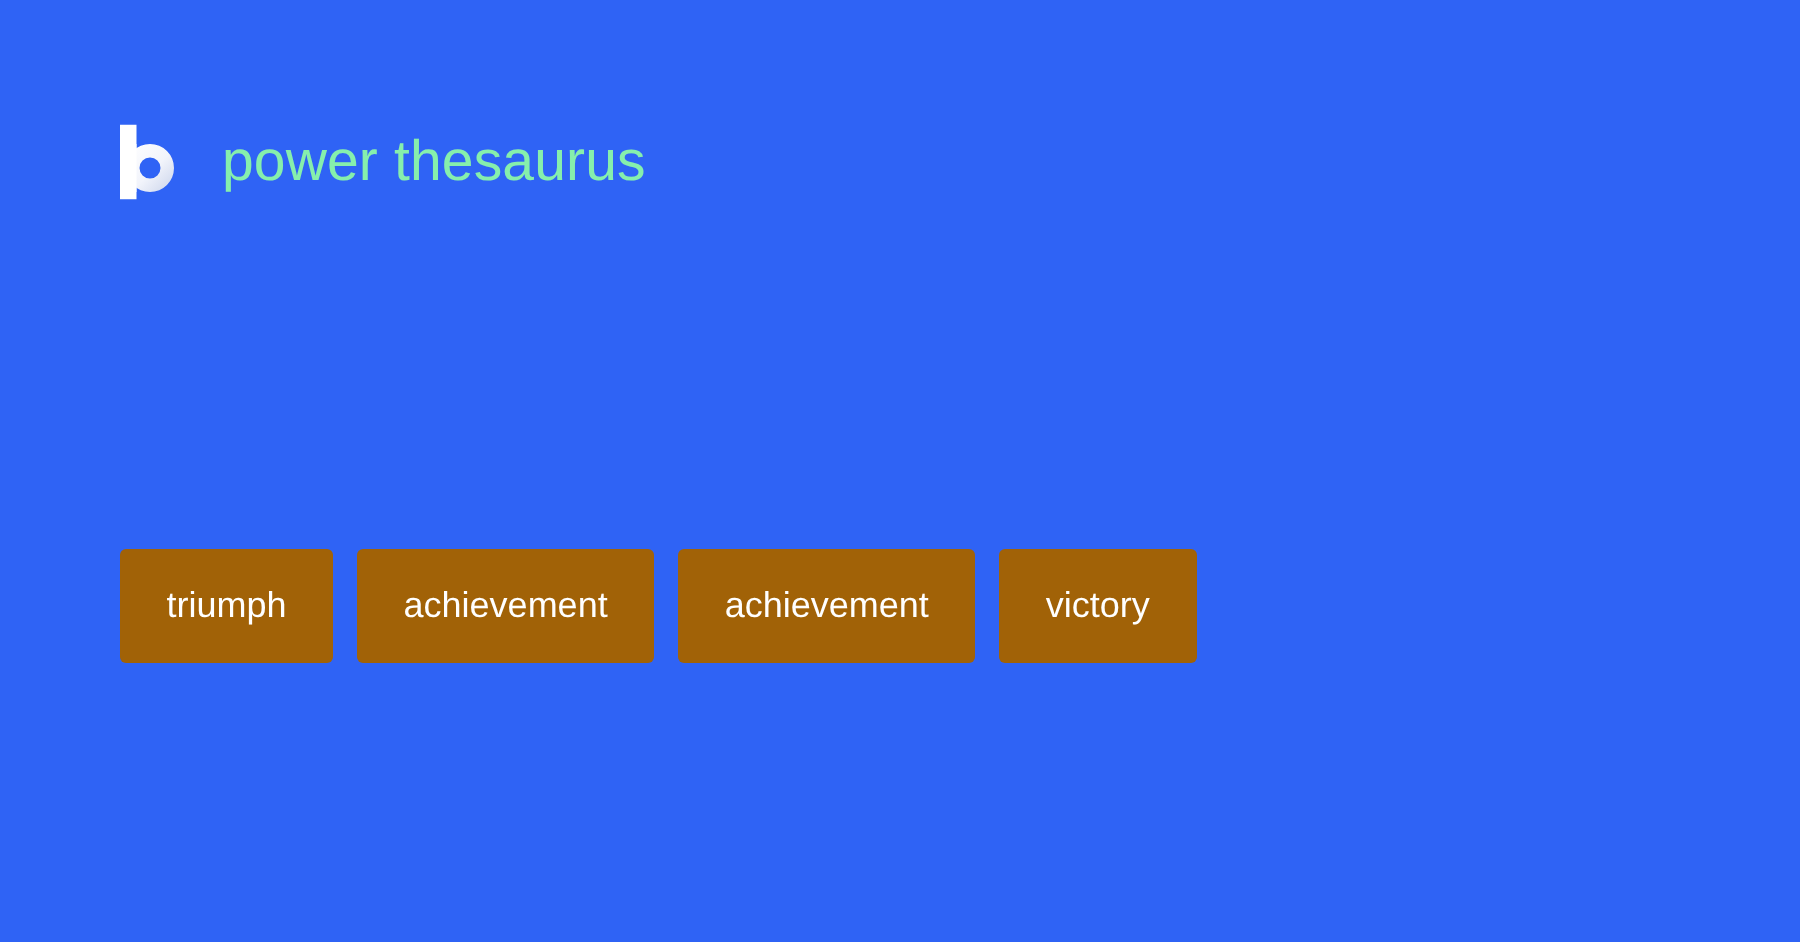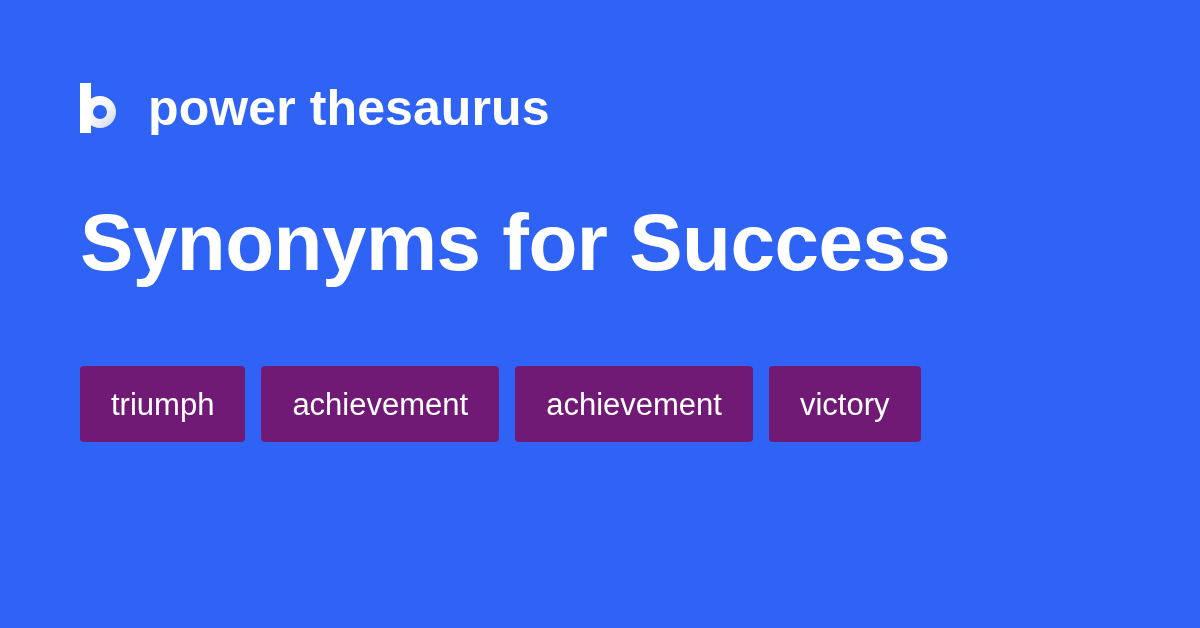--- a/index.html
+++ b/index.html
@@ -36,24 +36,24 @@
 
   .brand-logo {
     width: 44px;
     height: 50px;
     display: block;
     flex: 0 0 auto;
   }
 
   .brand-name {
     font-family: "Liberation Sans", sans-serif;
-    font-size: 50px;
-    font-weight: 700;
+    font-size: 38px;
+    font-weight: 400;
     line-height: 1;
-    color: #ffffff;
+    color: #86efac;
     letter-spacing: 0.1px;
     white-space: nowrap;
   }
 
   
   .headline {
     position: absolute;
     left: 80px;
     top: 196px;
     margin: 0;
@@ -78,25 +78,25 @@
     align-content: flex-start;
   }
 
   .chip {
     box-sizing: border-box;
     height: 76px;
     padding: 0 31px;
     display: flex;
     align-items: center;
     justify-content: center;
-    background: #701a75;
+    background: #a16207;
     border-radius: 4px;
     color: #FFFFFF;
     font-family: "Liberation Sans", sans-serif;
-    font-size: 31px;
+    font-size: 24px;
     font-weight: 400;
     line-height: 1;
     white-space: nowrap;
     cursor: pointer;
     user-select: none;
   }
 </style>
 </head>
 <body>
 
@@ -115,21 +115,20 @@
       <rect x="0" y="0" width="11" height="50" fill="#FFFFFF"></rect>
 
       <path fill="url(#bowlGrad)" fill-rule="evenodd" d="M20 13 A16 16 0 1 1 20 45 A16 16 0 1 1 20 13 Z
                M20 22 A7 7 0 1 0 20 36 A7 7 0 1 0 20 22 Z"></path>
 
       <rect x="0" y="13" width="11" height="32" fill="#FFFFFF"></rect>
     </svg>
     <span class="brand-name">power thesaurus</span>
   </div>
 
-  <h1 class="headline">Synonyms for Success</h1>
 
   <div class="chips">
     <div class="chip">triumph</div>
     <div class="chip">achievement</div>
     <div class="chip">achievement</div>
     <div class="chip">victory</div>
   </div>
 
 </div>
 

